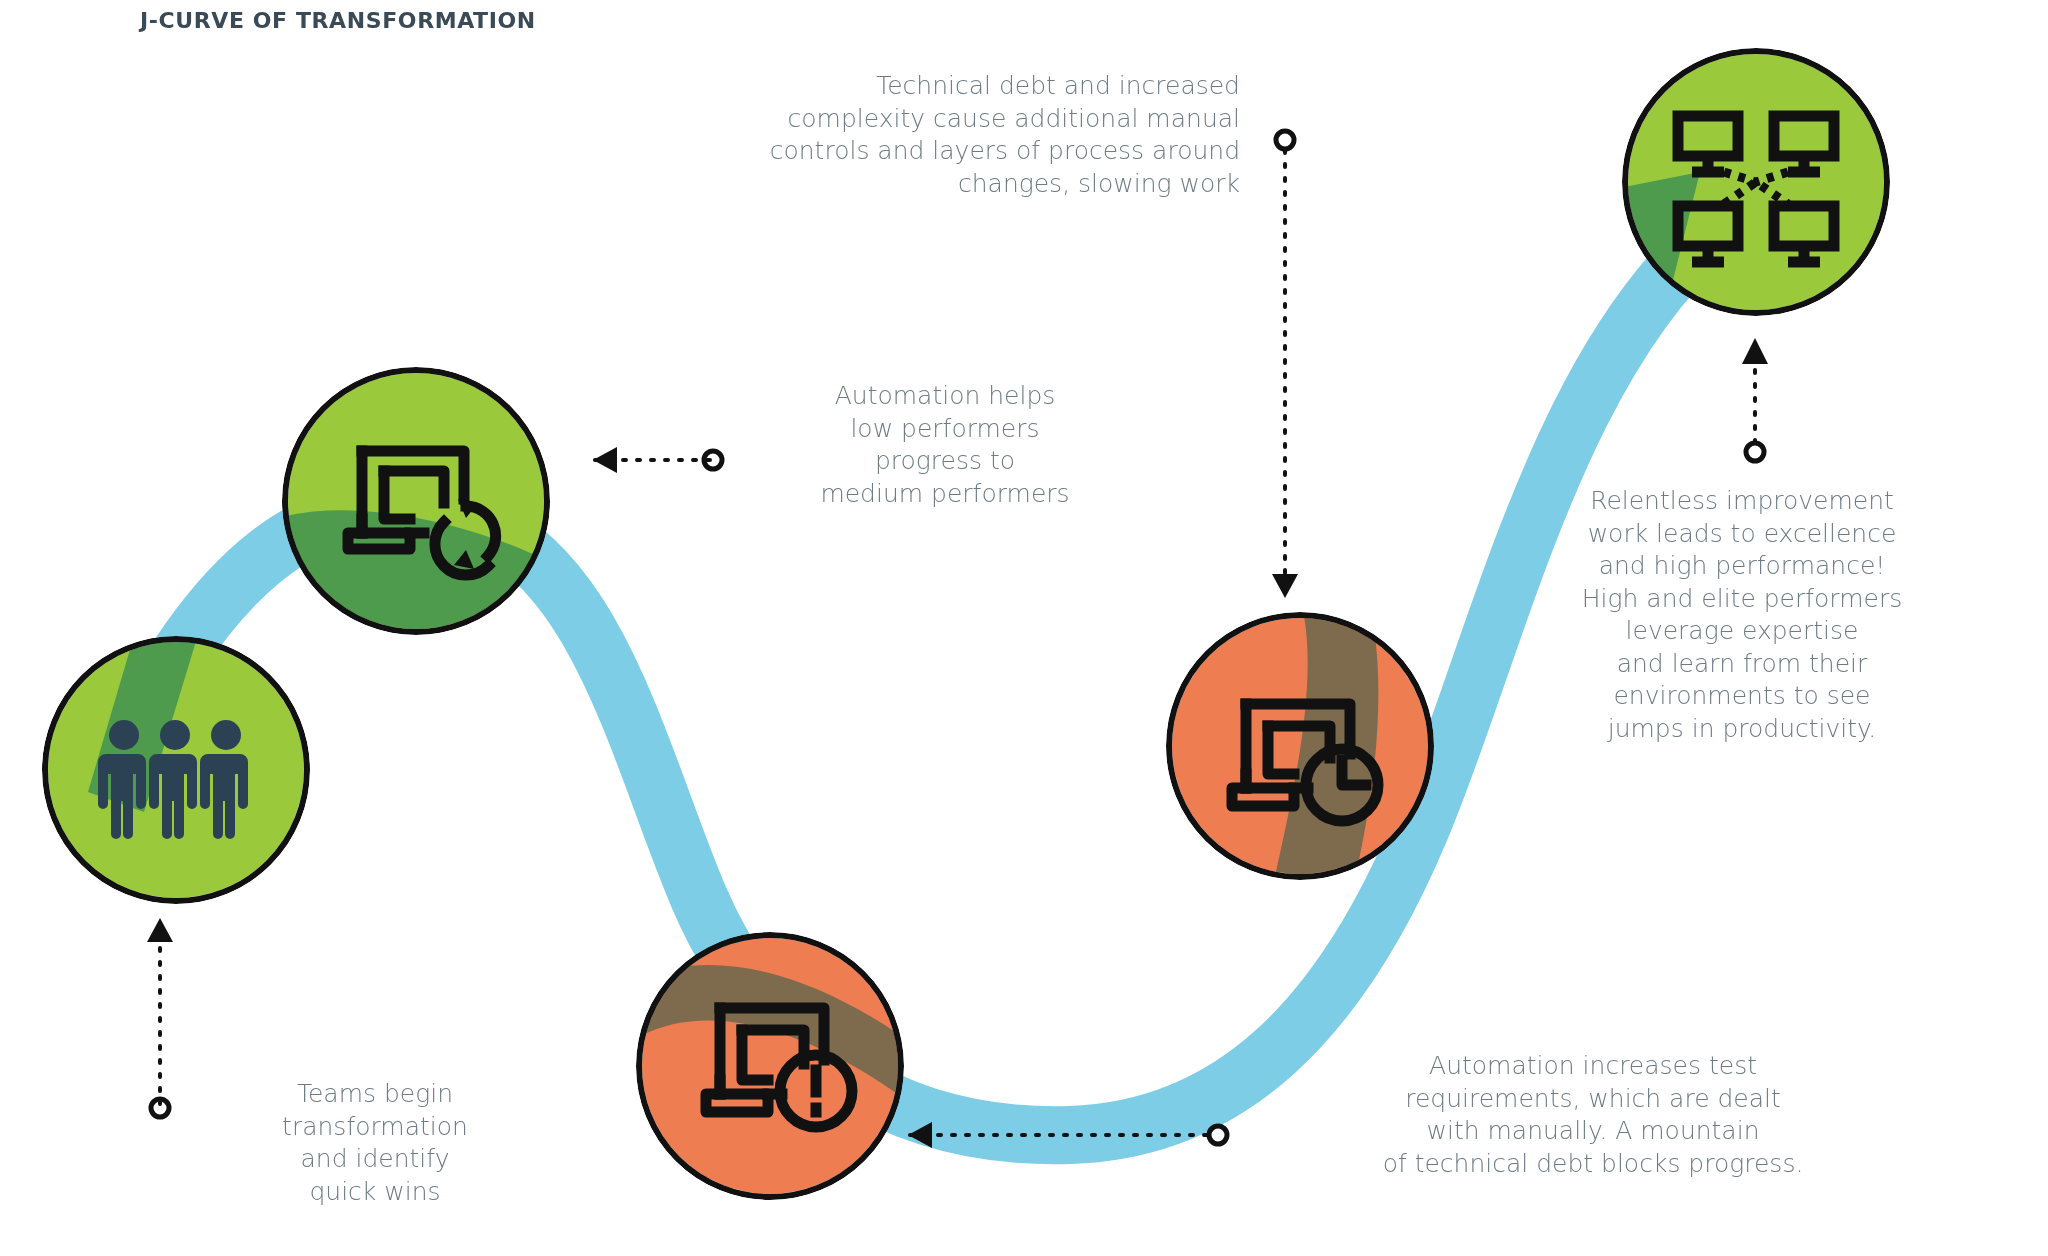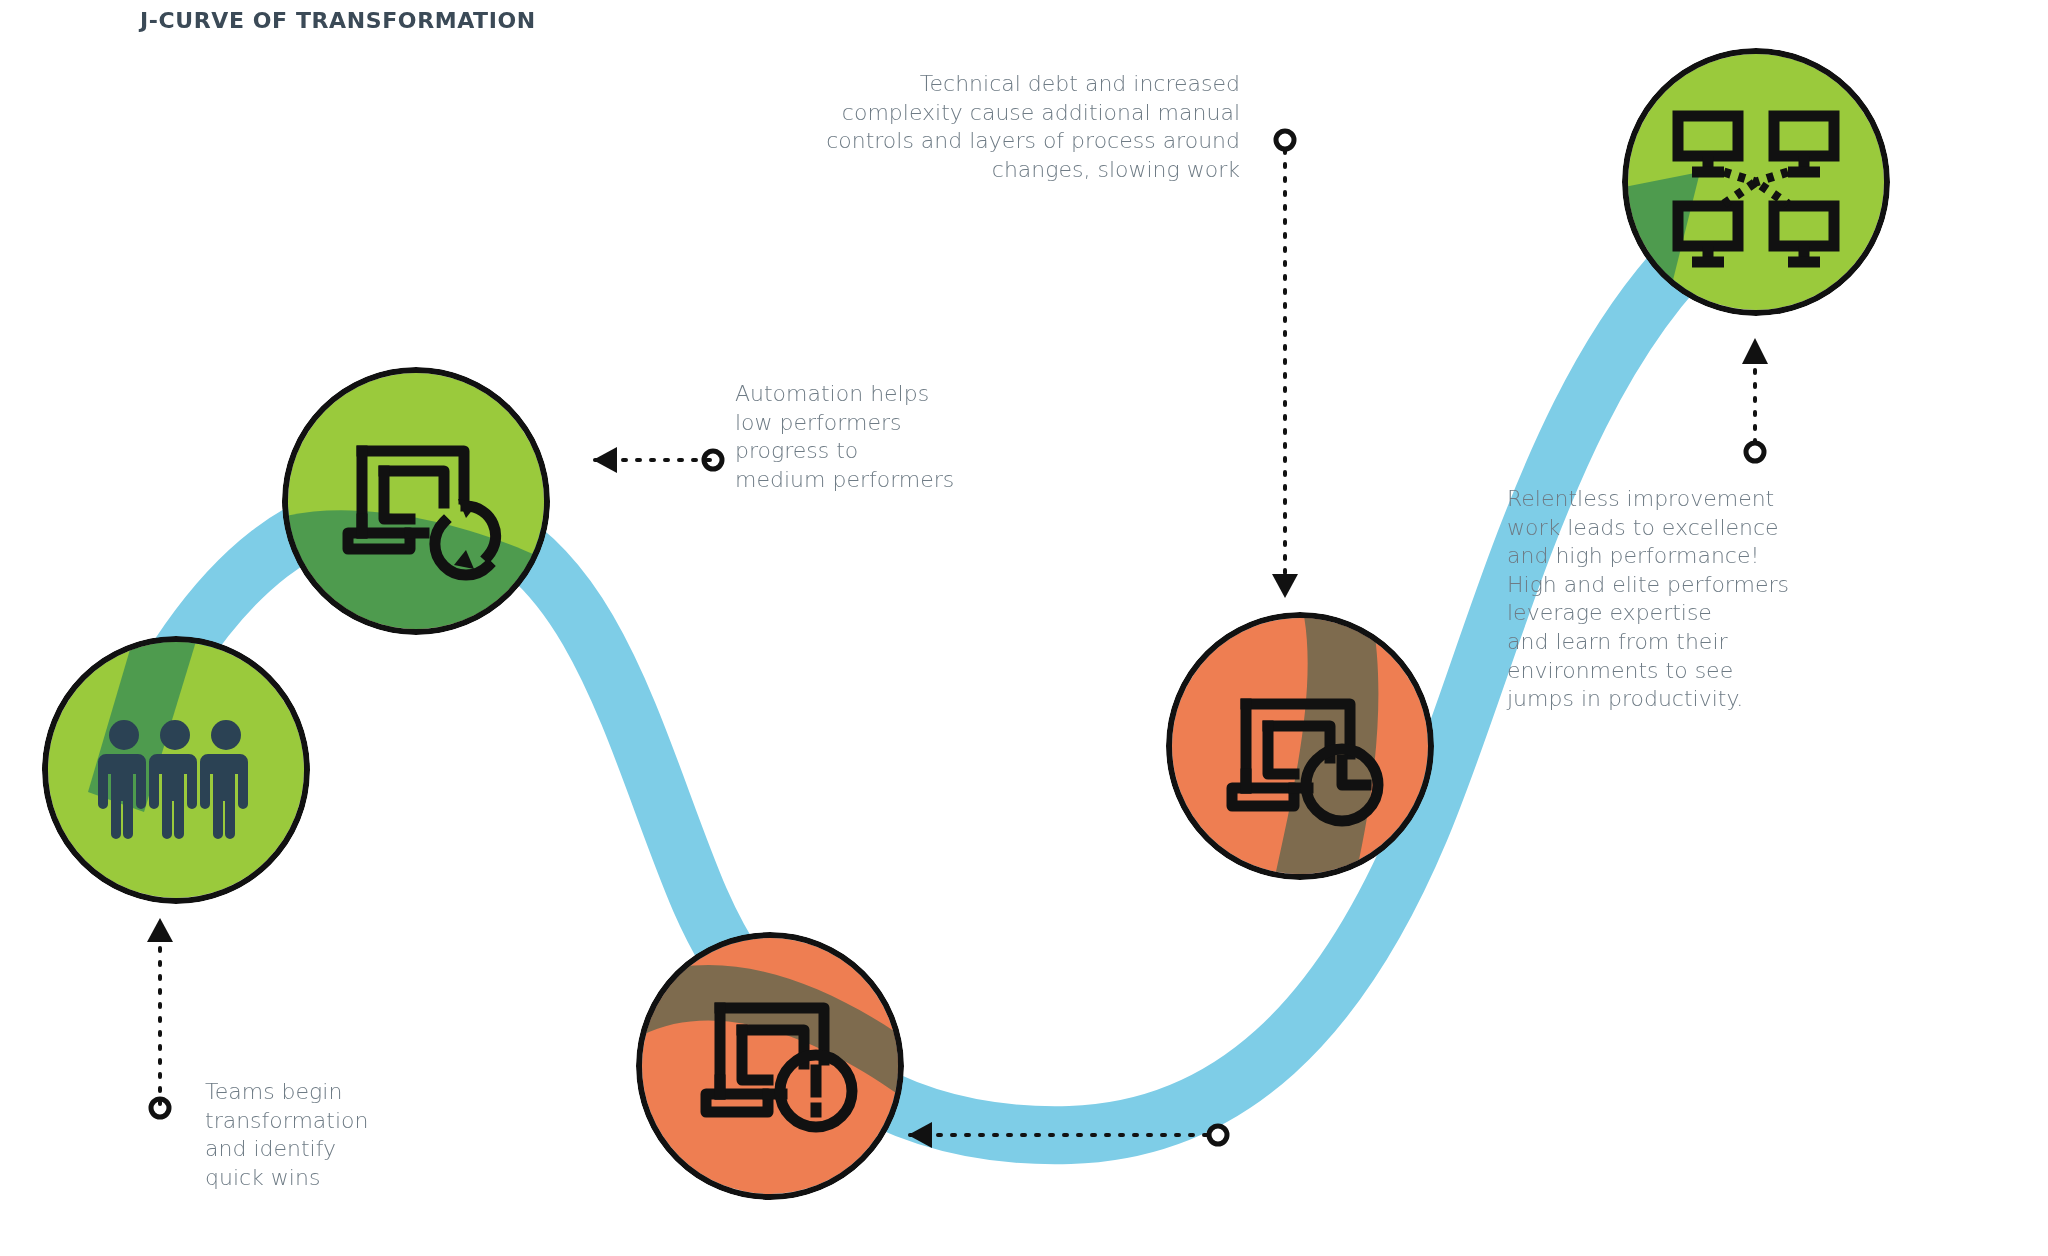--- a/index.html
+++ b/index.html
@@ -2,24 +2,24 @@
 <html><head>
 <meta charset="utf-8">
 <style>
   html,body{margin:0;padding:0;background:#ffffff;}
   body{width:2048px;height:1256px;position:relative;overflow:hidden;
        font-family:"DejaVu Sans","Liberation Sans",sans-serif;}
   #stage{position:absolute;left:0;top:0;width:2048px;height:903px;}
   #curve-svg{position:absolute;left:0;top:0;width:2048px;height:1256px;}
   .title{position:absolute;left:140px;top:8px;font-size:22px;font-weight:bold;
          letter-spacing:0.6px;color:#3b4a57;font-family:"DejaVu Sans","Liberation Sans",sans-serif;}
-  .note{position:absolute;color:#6e7b85;font-weight:300;font-size:22px;line-height:1.30;
+  .note{position:absolute;color:#6e7b85;font-weight:300;font-size:25px;line-height:1.30;
         font-family:"DejaVu Sans","Liberation Sans",sans-serif;white-space:pre-line;}
   .note.rt{text-align:right;}
-  .note.lt{text-align:left;}
+  .note.lt{text-align:center;}
   .node{position:absolute;border-radius:50%;overflow:hidden;}
   .node .ring{position:absolute;inset:0;border-radius:50%;border:6px solid #111111;box-sizing:border-box;}
   .node .disc{position:absolute;inset:6px;border-radius:50%;overflow:hidden;}
   .node svg.icon{position:absolute;left:0;top:0;width:100%;height:100%;}
   .connector{position:absolute;}
 </style>
 </head>
 <body>
 
 <div id="stage">
@@ -196,19 +196,23 @@
 
   <div class="note lt" style="left:1507px;top:485px;width:470px;">Relentless improvement
 work leads to excellence
 and high performance!
 High and elite performers
 leverage expertise
 and learn from their
 environments to see
 jumps in productivity.</div>
 
+  <div class="note lt" style="left:1243px;top:1050px;width:700px;">Automation increases test
+requirements, which are dealt
+with manually. A mountain
+of technical debt blocks progress.</div>
 
   <div class="note lt" style="left:205px;top:1032px;width:340px;margin-top:46px;">Teams begin
 transformation
 and identify
 quick wins</div>
 
 </div>
 
 </body></html>

